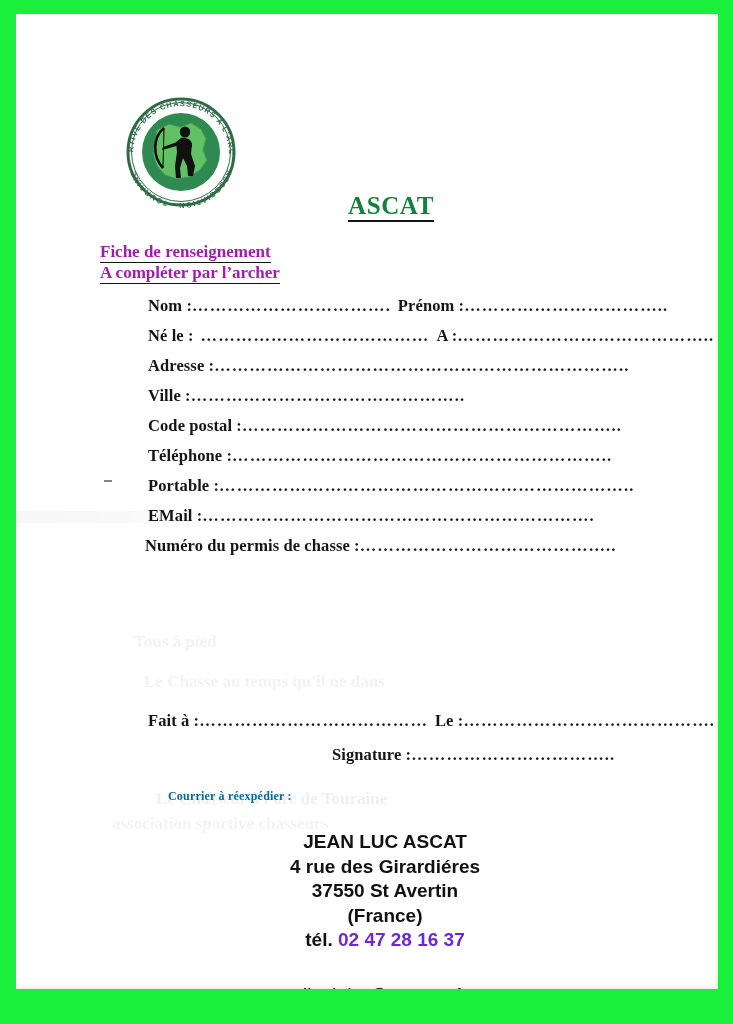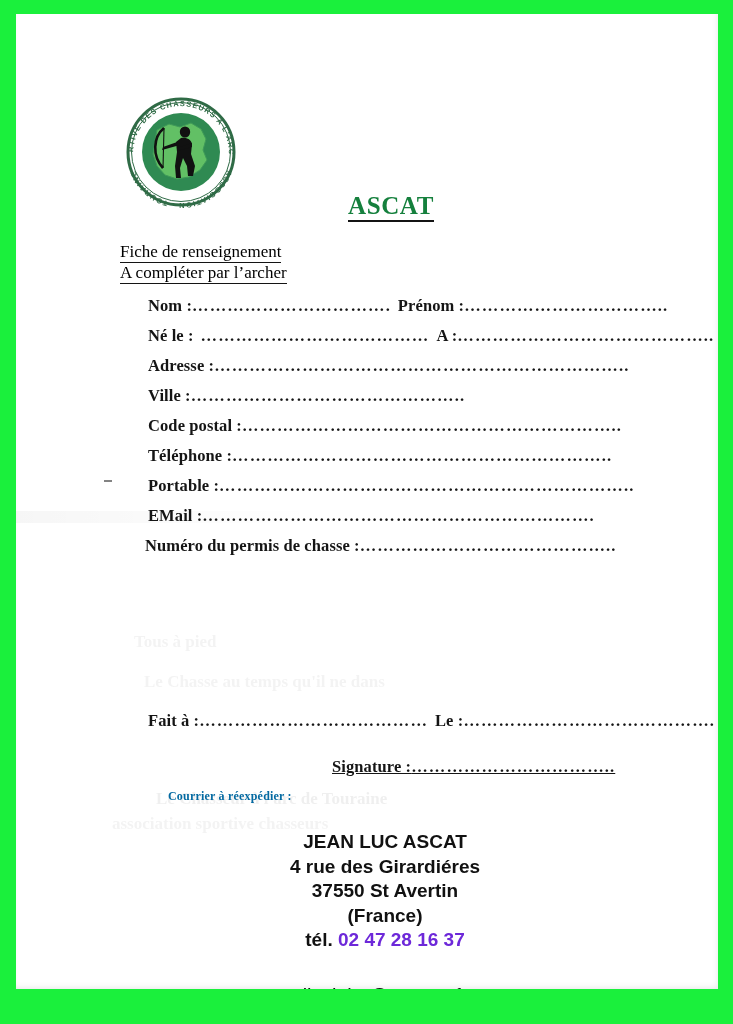--- a/index.html
+++ b/index.html
@@ -69,24 +69,23 @@
     border-bottom: 2px solid #141414;
     padding-bottom: 1px;
   }
 
   
   #subtitle-block {
     position: absolute;
     left: 84px;
     top: 228px;
     font-size: 17px;
-    font-weight: normal;
-    color: #000000;
+    font-weight: bold;
+    color: #a21caf;
     line-height: 20px;
-    margin-left: 20px;
   }
   #subtitle-block .sub-line { display: block; margin-bottom: 1px; }
   #subtitle-block .sub-line span {
     border-bottom: 1.6px solid #141414;
     padding-bottom: 1px;
   }
 
   
   #fields {
     position: absolute;
@@ -114,22 +113,21 @@
 
   
   #closing {
     position: absolute;
     left: 0;
     top: 697px;
     width: 588px;
   }
   #signature-row {
     padding-left: 316px;
-    margin-top: 16px;
-    text-decoration: underline;
+    margin-top: 4px;
   }
 
   
   #courrier-line {
     position: absolute;
     left: 152px;
     top: 775px;
     font-size: 12px;
     font-weight: bold;
     color: #0369a1;

